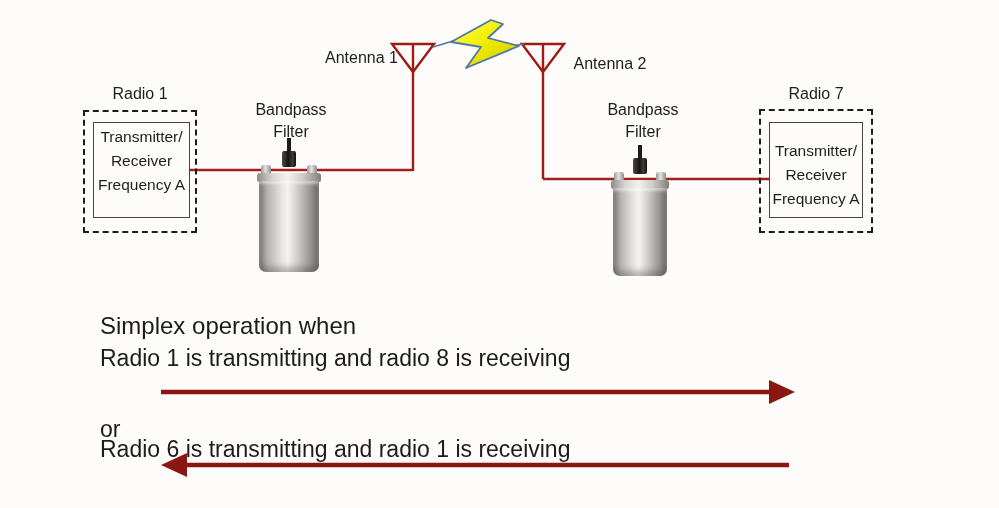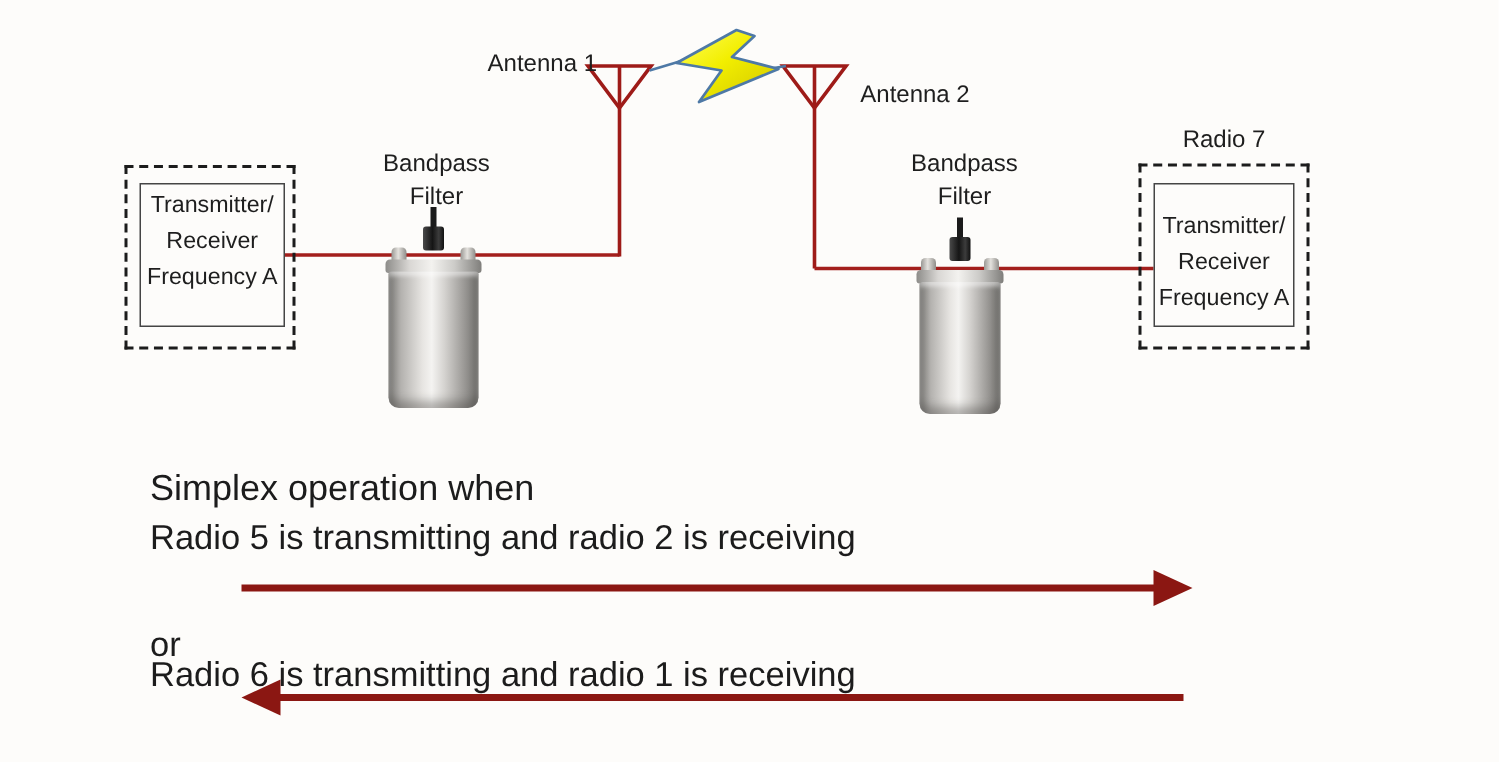--- a/index.html
+++ b/index.html
@@ -76,20 +76,21 @@
     <g>
       <line x1="161" y1="392" x2="770" y2="392" stroke="#8b1712" stroke-width="4.6"></line>
       <polygon points="769,380 795,392 769,404" fill="#8b1712"></polygon>
     </g>
     <g>
       <line x1="186" y1="465" x2="789" y2="465" stroke="#8b1712" stroke-width="4.6"></line>
       <polygon points="187,453 161,465 187,477" fill="#8b1712"></polygon>
     </g>
   </svg>
 
+  <div class="lbl radio-label" style="left:83px;top:85px;">Radio 1</div>
   <div class="dashed-box" style="left:83px;top:110px;width:114px;height:123px;"></div>
   <div class="inner-box pad-top-sm" style="left:93px;top:122px;width:97px;height:96px;">
     <div class="bx-line">Transmitter/</div>
     <div class="bx-line">Receiver</div>
     <div class="bx-line">Frequency A</div>
   </div>
 
   <div class="lbl radio-label" style="left:759px;top:85px;">Radio 7</div>
   <div class="dashed-box" style="left:759px;top:109px;width:114px;height:124px;"></div>
   <div class="inner-box pad-top-md" style="left:769px;top:122px;width:94px;height:96px;">
@@ -117,21 +118,21 @@
   </div>
   <div class="cylinder" style="left:611px;top:145px;width:58px;height:131px;">
     <div class="cyl-pin" style="left:27px;top:0;width:4px;height:15px;"></div>
     <div class="cyl-nut" style="left:22px;top:13px;width:14px;height:16px;"></div>
     <div class="cyl-bump" style="left:3px;top:27px;"></div>
     <div class="cyl-bump" style="right:3px;top:27px;"></div>
     <div class="cyl-lid" style="left:0;top:35px;width:58px;height:9px;"></div>
     <div class="cyl-body" style="left:2px;top:43px;width:54px;height:88px;"></div>
   </div>
 
-  <div class="lbl" style="left:308px;top:34px;width:90px;text-align:right;">Antenna 1</div>
+  <div class="lbl" style="left:308px;top:49px;width:90px;text-align:right;">Antenna 1</div>
   <div class="lbl" style="left:565px;top:55px;width:90px;text-align:center;">Antenna 2</div>
 
   <div class="caption-line cap-big" style="top:312px;">Simplex operation when</div>
-  <div class="caption-line cap-med" style="top:345px;">Radio 5 is transmitting and radio 2 is receiving</div>
+  <div class="caption-line cap-med" style="top:345px;">Radio 1 is transmitting and radio 8 is receiving</div>
   <div class="caption-line cap-med" style="top:416px;">or</div>
   <div class="caption-line cap-med" style="top:436px;">Radio 6 is transmitting and radio 1 is receiving</div>
 
 </div>
 
 </body></html>

